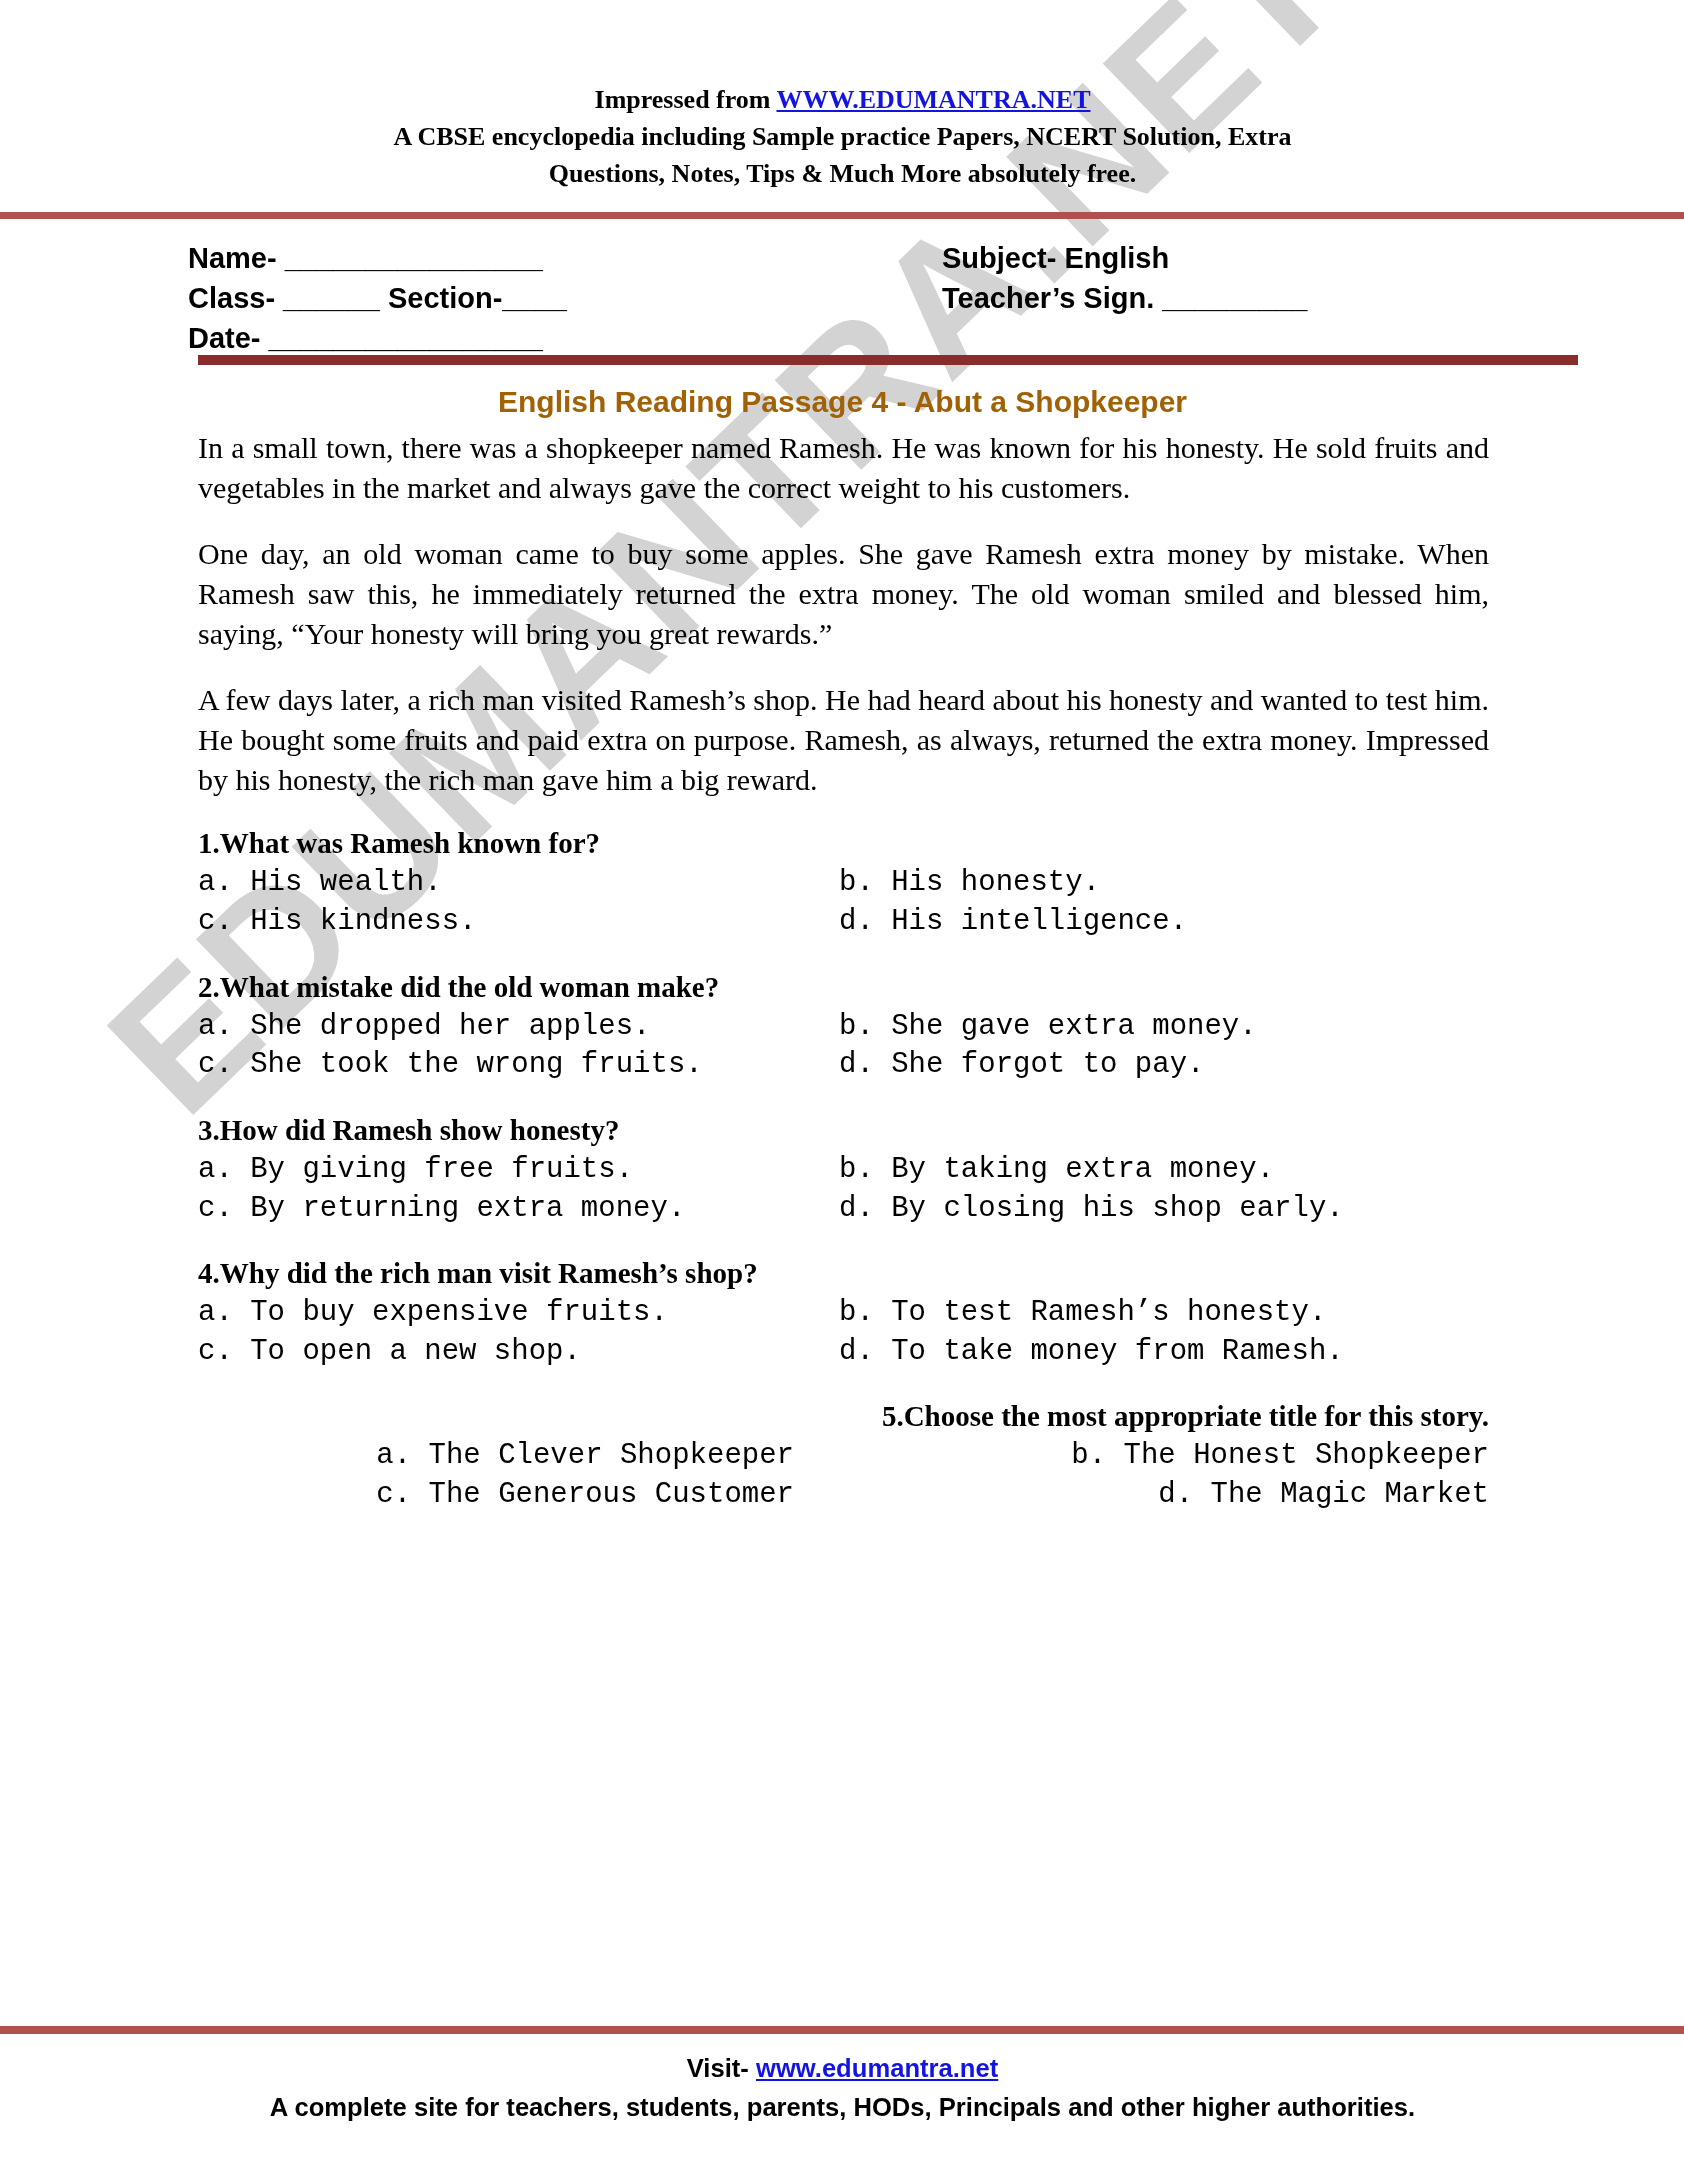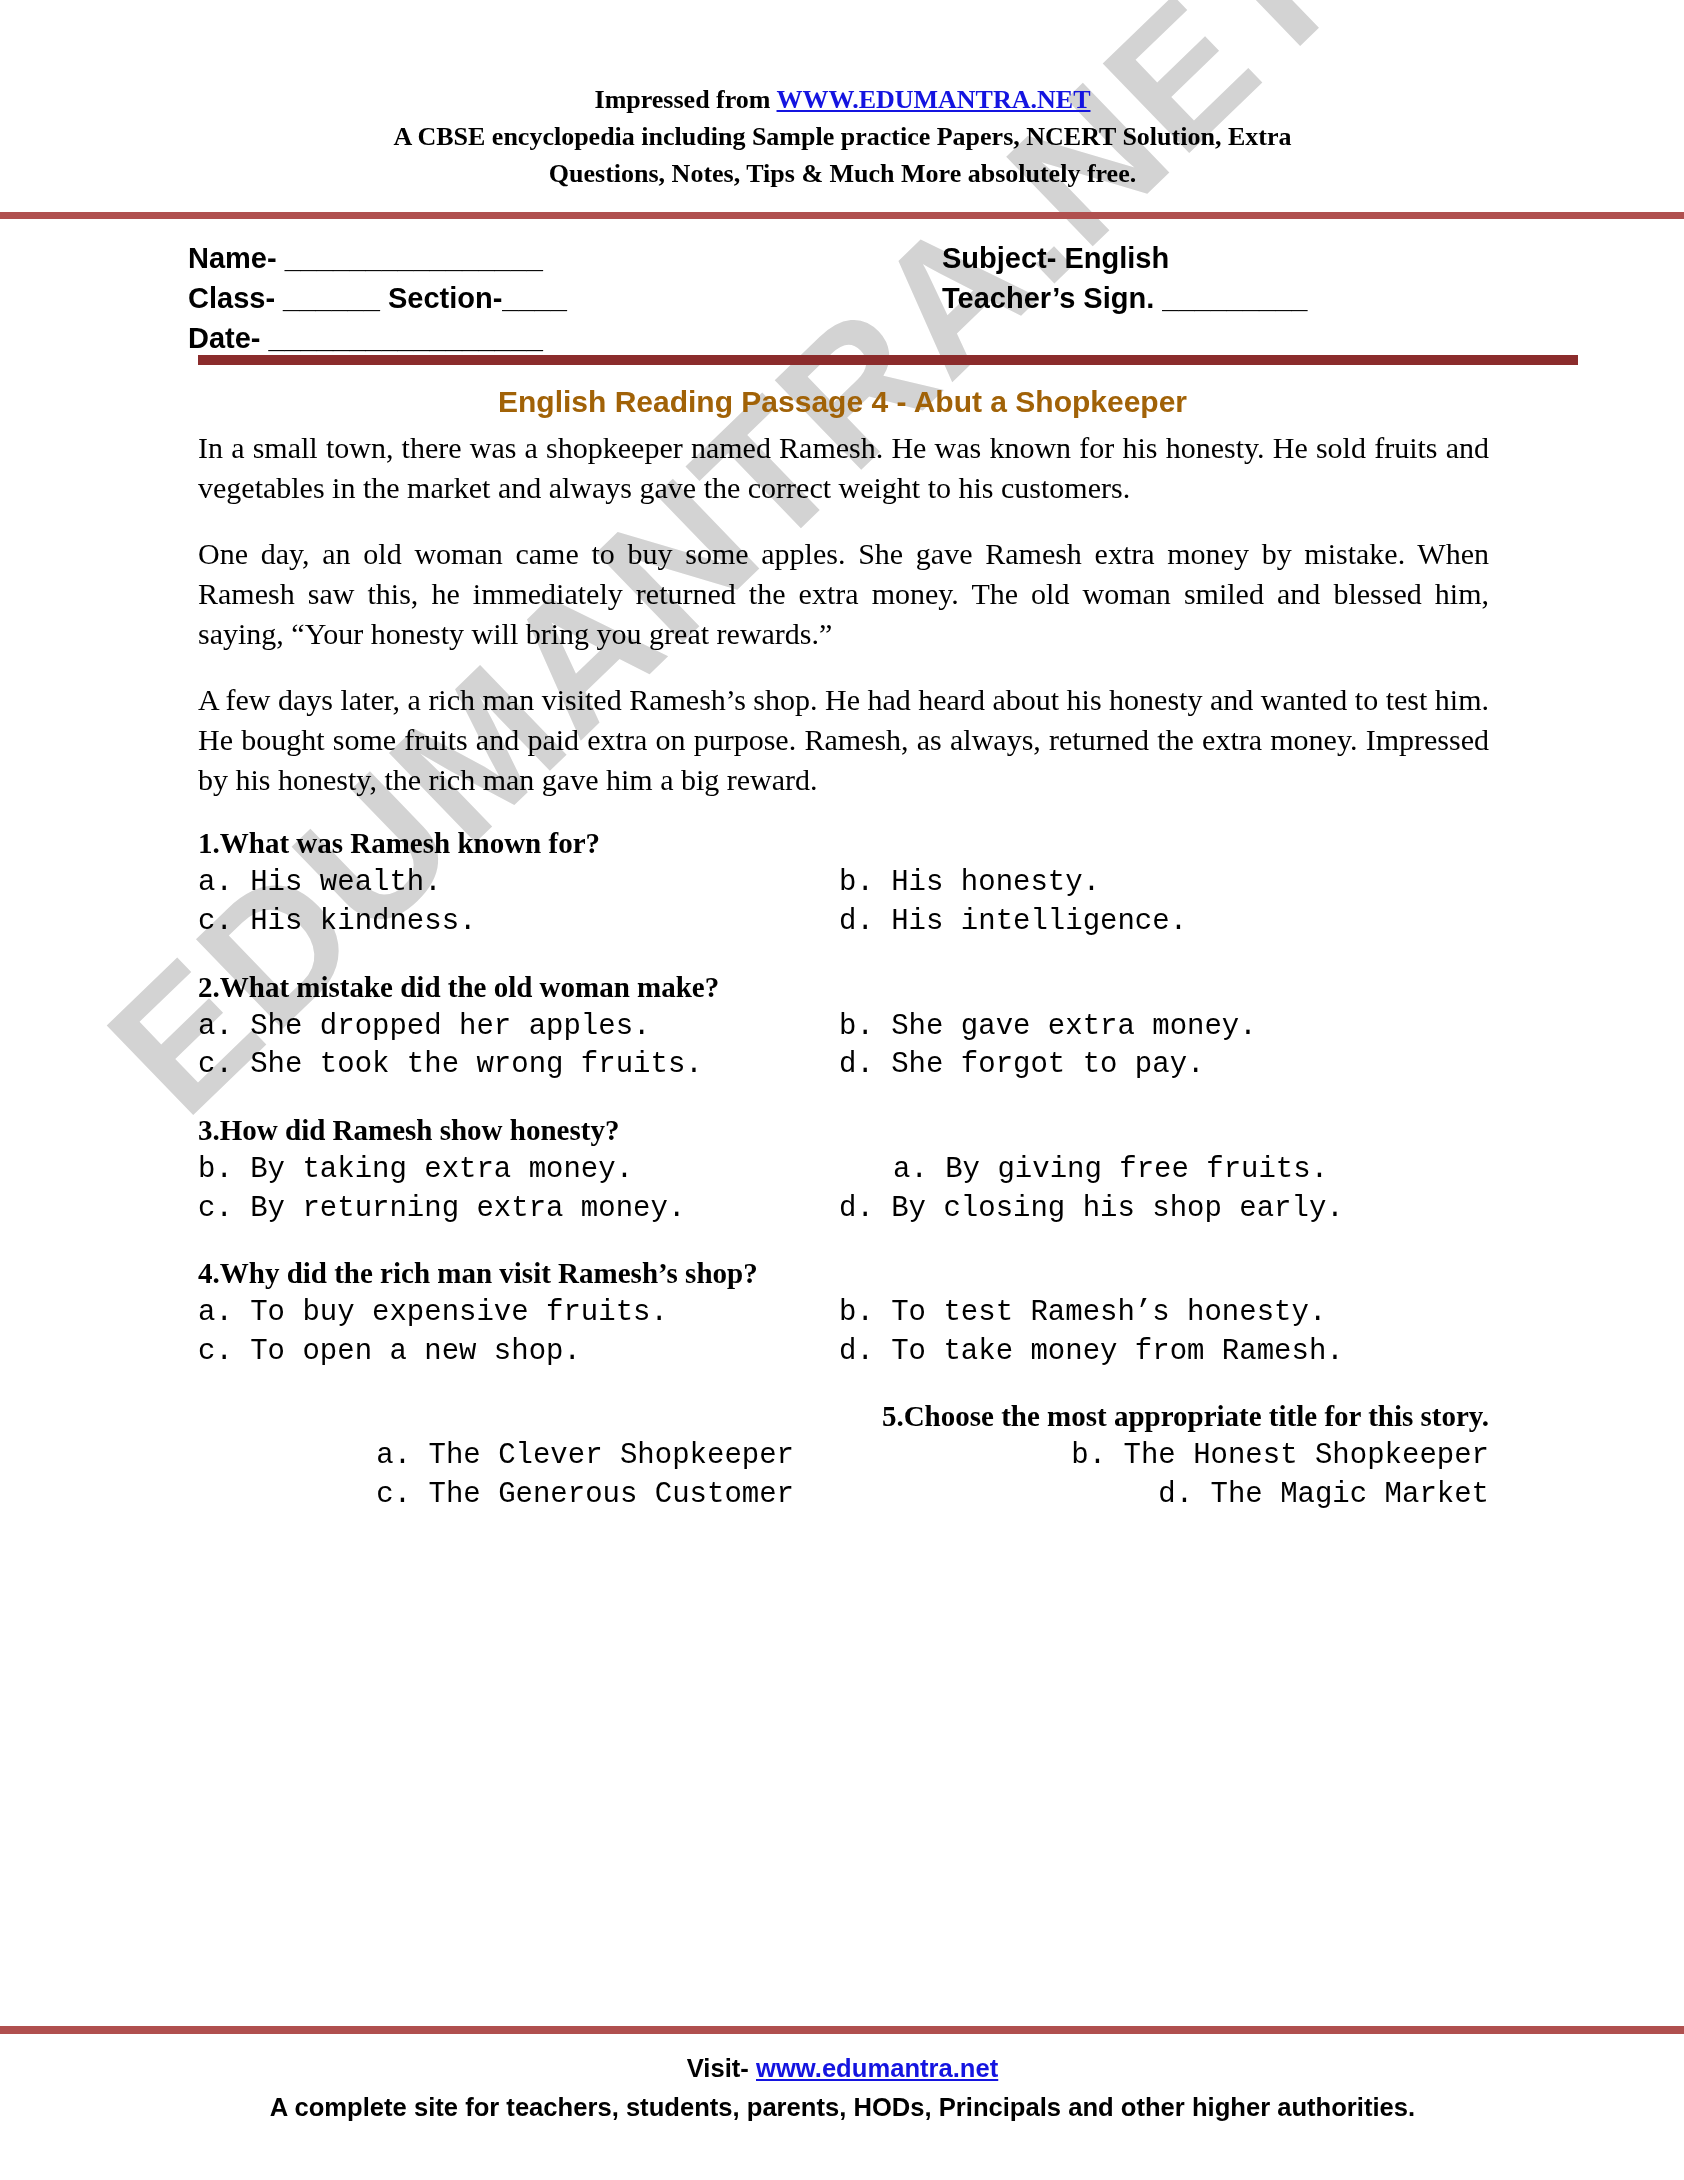--- a/index.html
+++ b/index.html
@@ -279,22 +279,22 @@
         </div>
         <div class="opt-row">
           <div class="opt-cell">c. She took the wrong fruits.</div>
           <div class="opt-cell second">d. She forgot to pay.</div>
         </div>
       </div>
 
       <div class="q-block">
         <div class="q-text"><span>3.</span><span>How did Ramesh show honesty?</span></div>
         <div class="opt-row">
+          <div class="opt-cell">a. By giving free fruits.</div>
           <div class="opt-cell second">b. By taking extra money.</div>
-          <div class="opt-cell">a. By giving free fruits.</div>
         </div>
         <div class="opt-row">
           <div class="opt-cell">c. By returning extra money.</div>
           <div class="opt-cell second">d. By closing his shop early.</div>
         </div>
       </div>
 
       <div class="q-block">
         <div class="q-text"><span>4.</span><span>Why did the rich man visit Ramesh’s shop?</span></div>
         <div class="opt-row">

